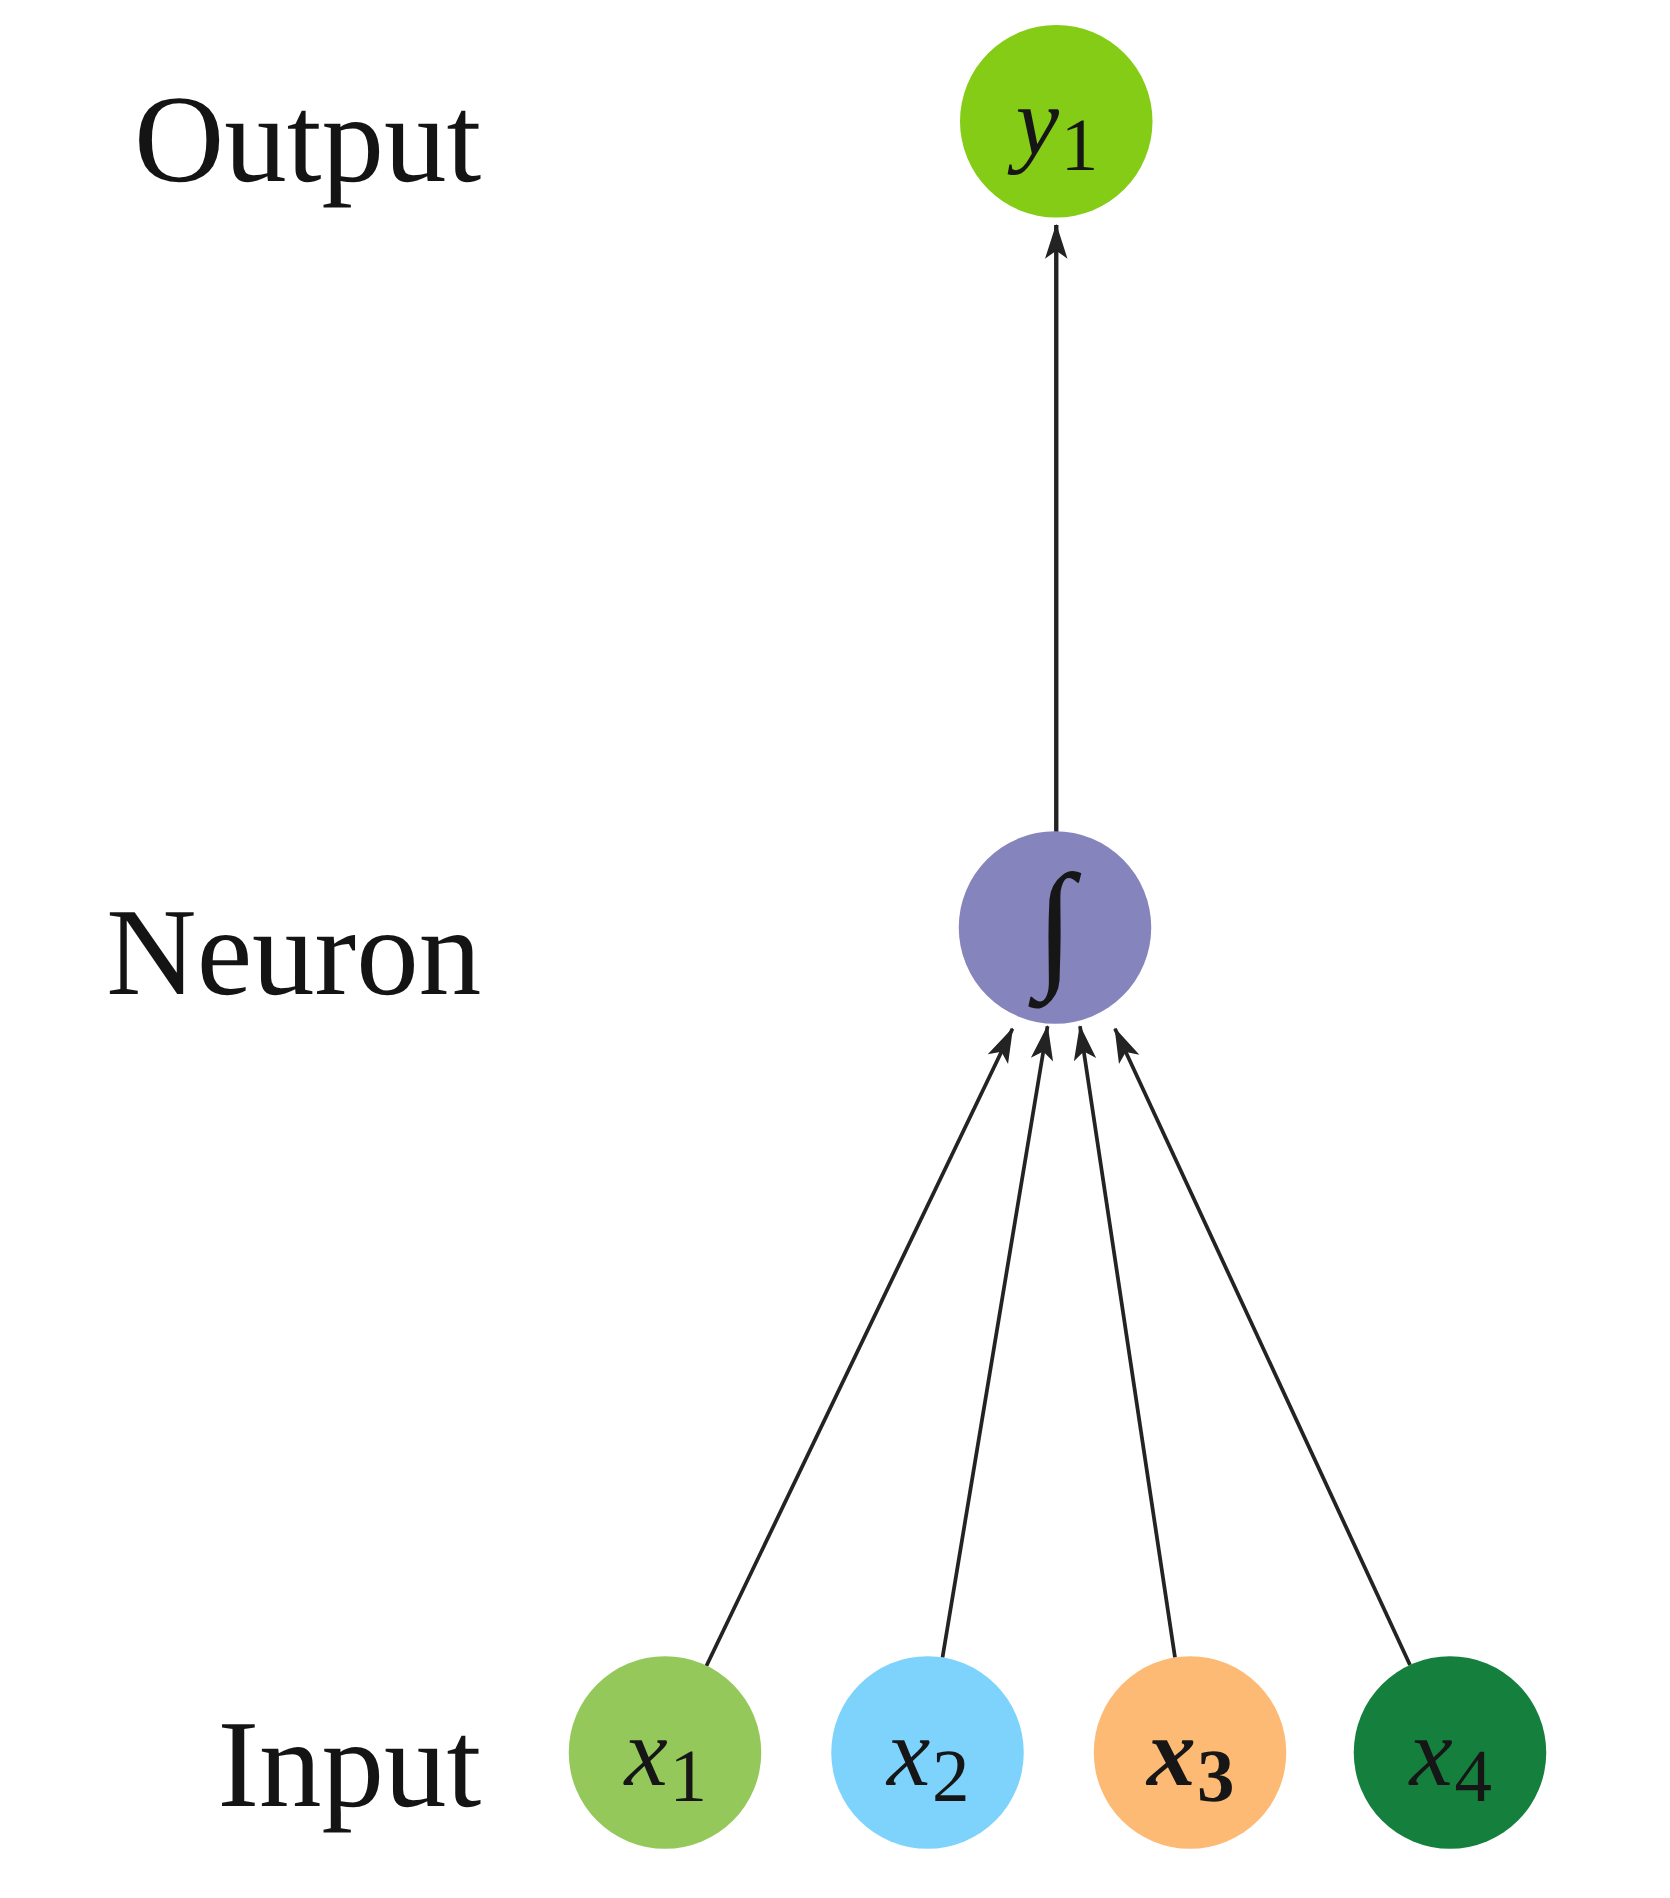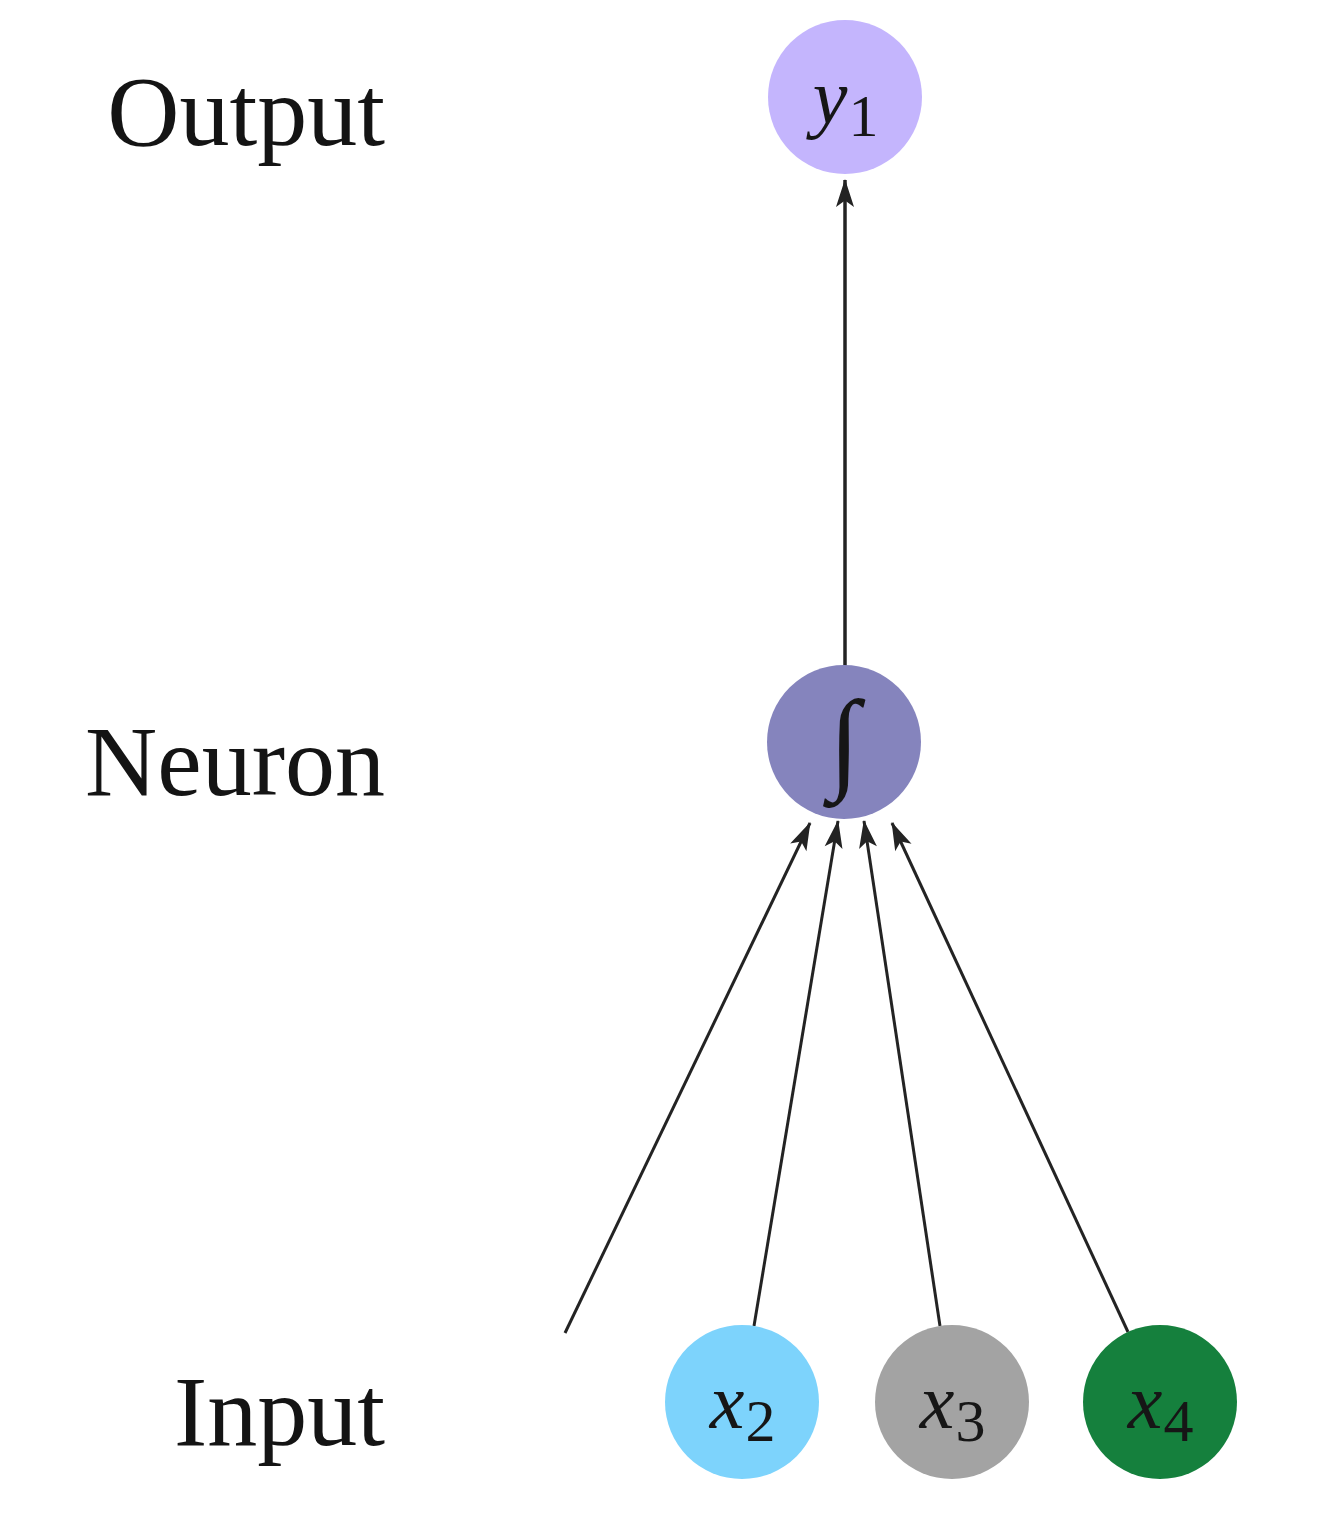--- a/index.html
+++ b/index.html
@@ -87,34 +87,37 @@
     <line x1="754" y1="1326" x2="838" y2="821" stroke="#232323" stroke-width="3" marker-end="url(#arrow)"></line>
     <line x1="940" y1="1326" x2="864" y2="821" stroke="#232323" stroke-width="3" marker-end="url(#arrow)"></line>
     <line x1="1128" y1="1332" x2="892" y2="823" stroke="#232323" stroke-width="3" marker-end="url(#arrow)"></line>
     <line x1="845" y1="668" x2="845" y2="180" stroke="#232323" stroke-width="3.5" marker-end="url(#arrow)"></line>
   </svg>
 
   <div class="row-label" id="lbl-output">Output</div>
   <div class="row-label" id="lbl-neuron">Neuron</div>
   <div class="row-label" id="lbl-input">Input</div>
 
-  <div class="node" id="node-y1" style="background: #c4b5fd;">
+  <div class="node" id="node-y1" style="background: #84cc16;">
     <span class="nlabel"><span class="base">y</span><span class="sub">1</span></span>
   </div>
 
   <div class="node" id="node-neuron" style="background: rgb(133, 132, 189);">
     <span class="integral">∫</span>
   </div>
 
+  <div class="node" id="node-x1" style="background: rgb(148, 200, 90);">
+    <span class="nlabel"><span class="base">x</span><span class="sub">1</span></span>
+  </div>
 
   <div class="node" id="node-x2" style="background: #7dd3fc;">
     <span class="nlabel"><span class="base">x</span><span class="sub">2</span></span>
   </div>
 
-  <div class="node" id="node-x3" style="background: #a3a3a3;">
+  <div class="node" id="node-x3" style="background: #fdba74; font-weight: bold;">
     <span class="nlabel"><span class="base">x</span><span class="sub">3</span></span>
   </div>
 
   <div class="node" id="node-x4" style="background: #15803d;">
     <span class="nlabel"><span class="base">x</span><span class="sub">4</span></span>
   </div>
 
 </div>
 
 </body></html>

